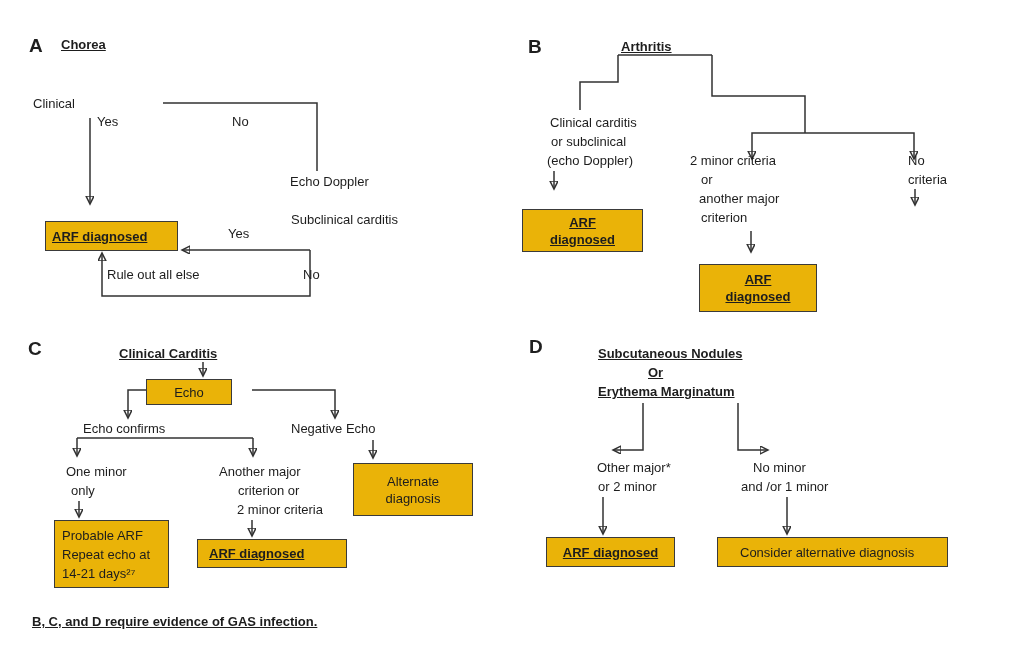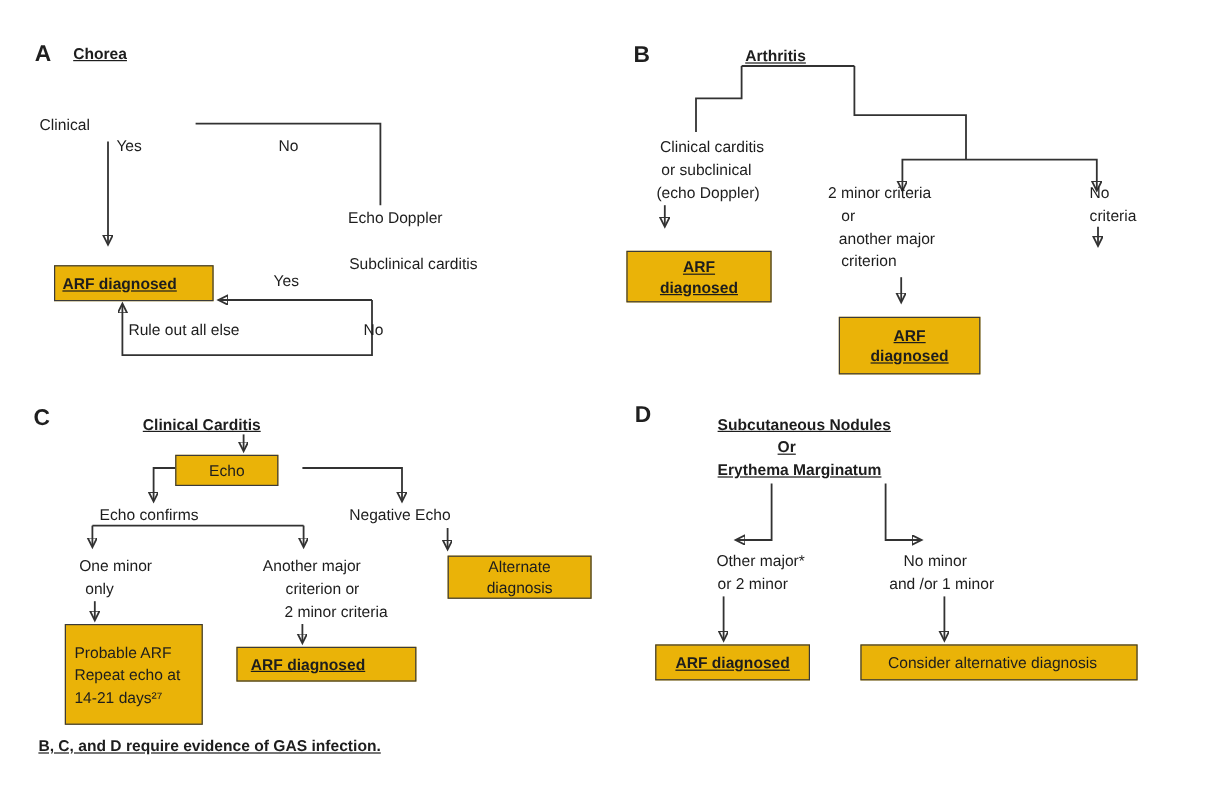--- a/index.html
+++ b/index.html
@@ -153,31 +153,31 @@
   <div class="t" style="left:83px;top:419px">Echo confirms</div>
   <div class="t" style="left:291px;top:419px">Negative Echo</div>
 
   <div class="t" style="left:66px;top:462px">One minor</div>
   <div class="t" style="left:71px;top:481px">only</div>
 
   <div class="t" style="left:219px;top:462px">Another major</div>
   <div class="t" style="left:238px;top:481px">criterion or</div>
   <div class="t" style="left:237px;top:500px">2 minor criteria</div>
 
-  <div class="box left" style="left:54px;top:520px;width:115px;height:84px;padding-left:7px;line-height:19px">
+  <div class="box left" style="left:54px;top:520px;width:115px;height:68px;padding-left:7px;line-height:19px">
     <span>Probable ARF</span>
     <span>Repeat echo at</span>
     <span>14-21 days²⁷</span>
   </div>
 
   <div class="box left b" style="left:197px;top:539px;width:150px;height:29px;padding-left:11px">
     <span>ARF diagnosed</span>
   </div>
 
-  <div class="box" style="left:373px;top:463px;width:120px;height:36px">
+  <div class="box" style="left:353px;top:463px;width:120px;height:53px">
     <span>Alternate</span>
     <span>diagnosis</span>
   </div>
 
   <div class="panel-letter" style="left:529px;top:337px">D</div>
   <div class="t b" style="left:598px;top:344px">Subcutaneous Nodules</div>
   <div class="t b" style="left:648px;top:363px">Or</div>
   <div class="t b" style="left:598px;top:382px">Erythema Marginatum</div>
 
   <div class="t" style="left:597px;top:458px">Other major*</div>

